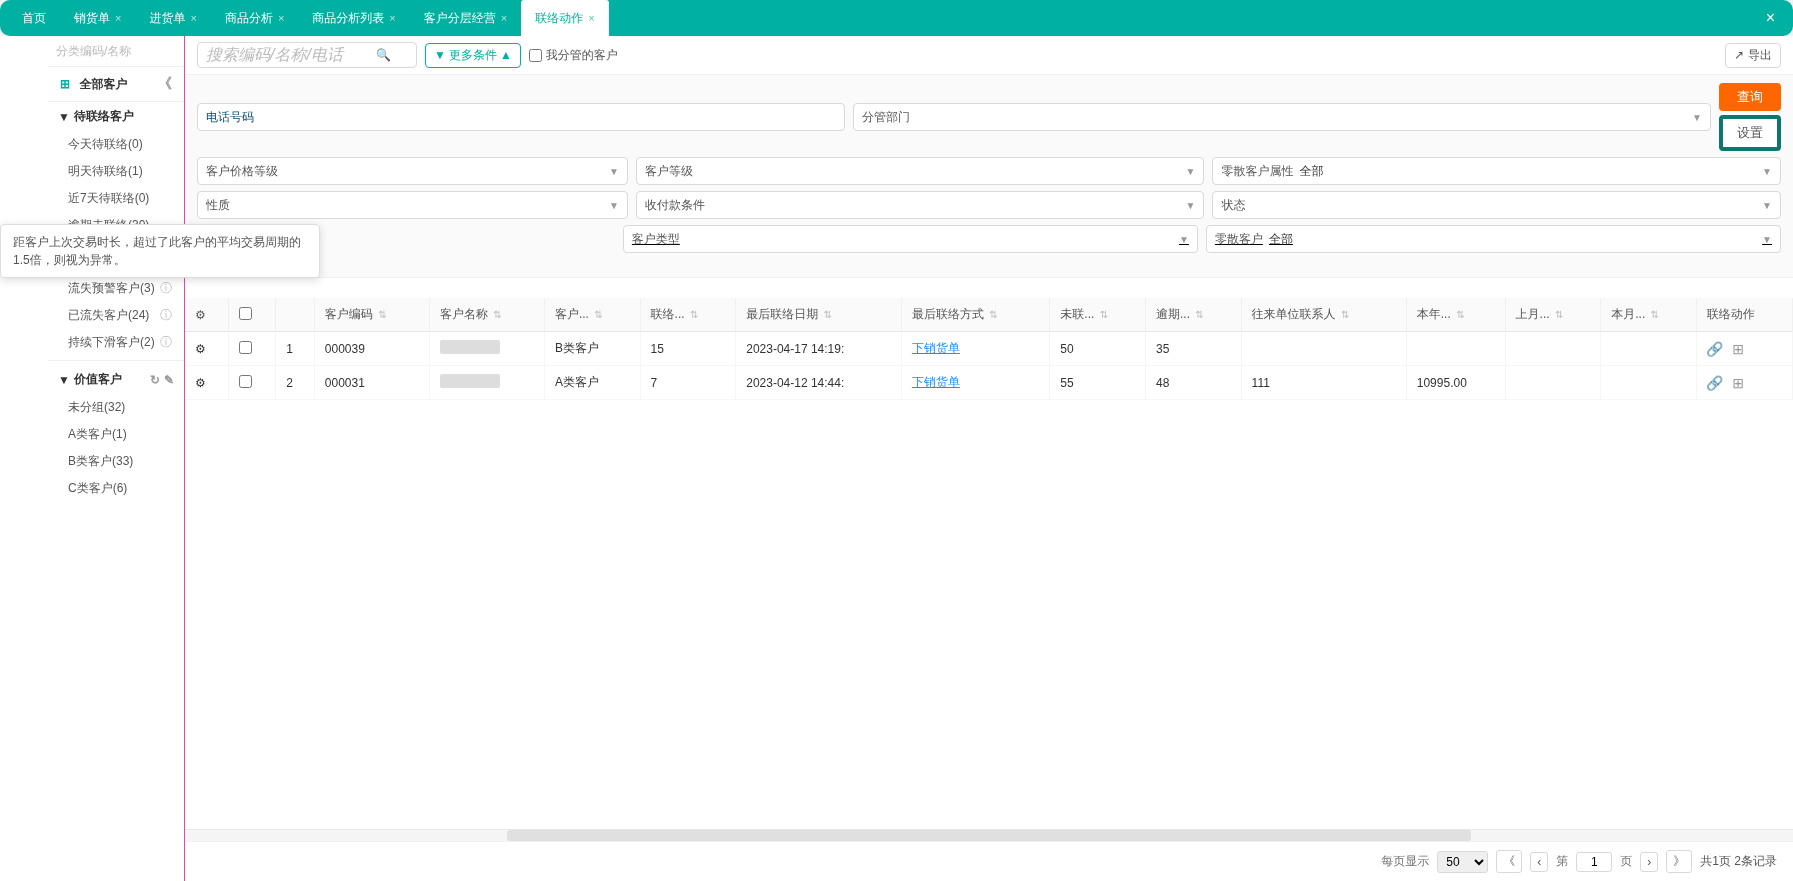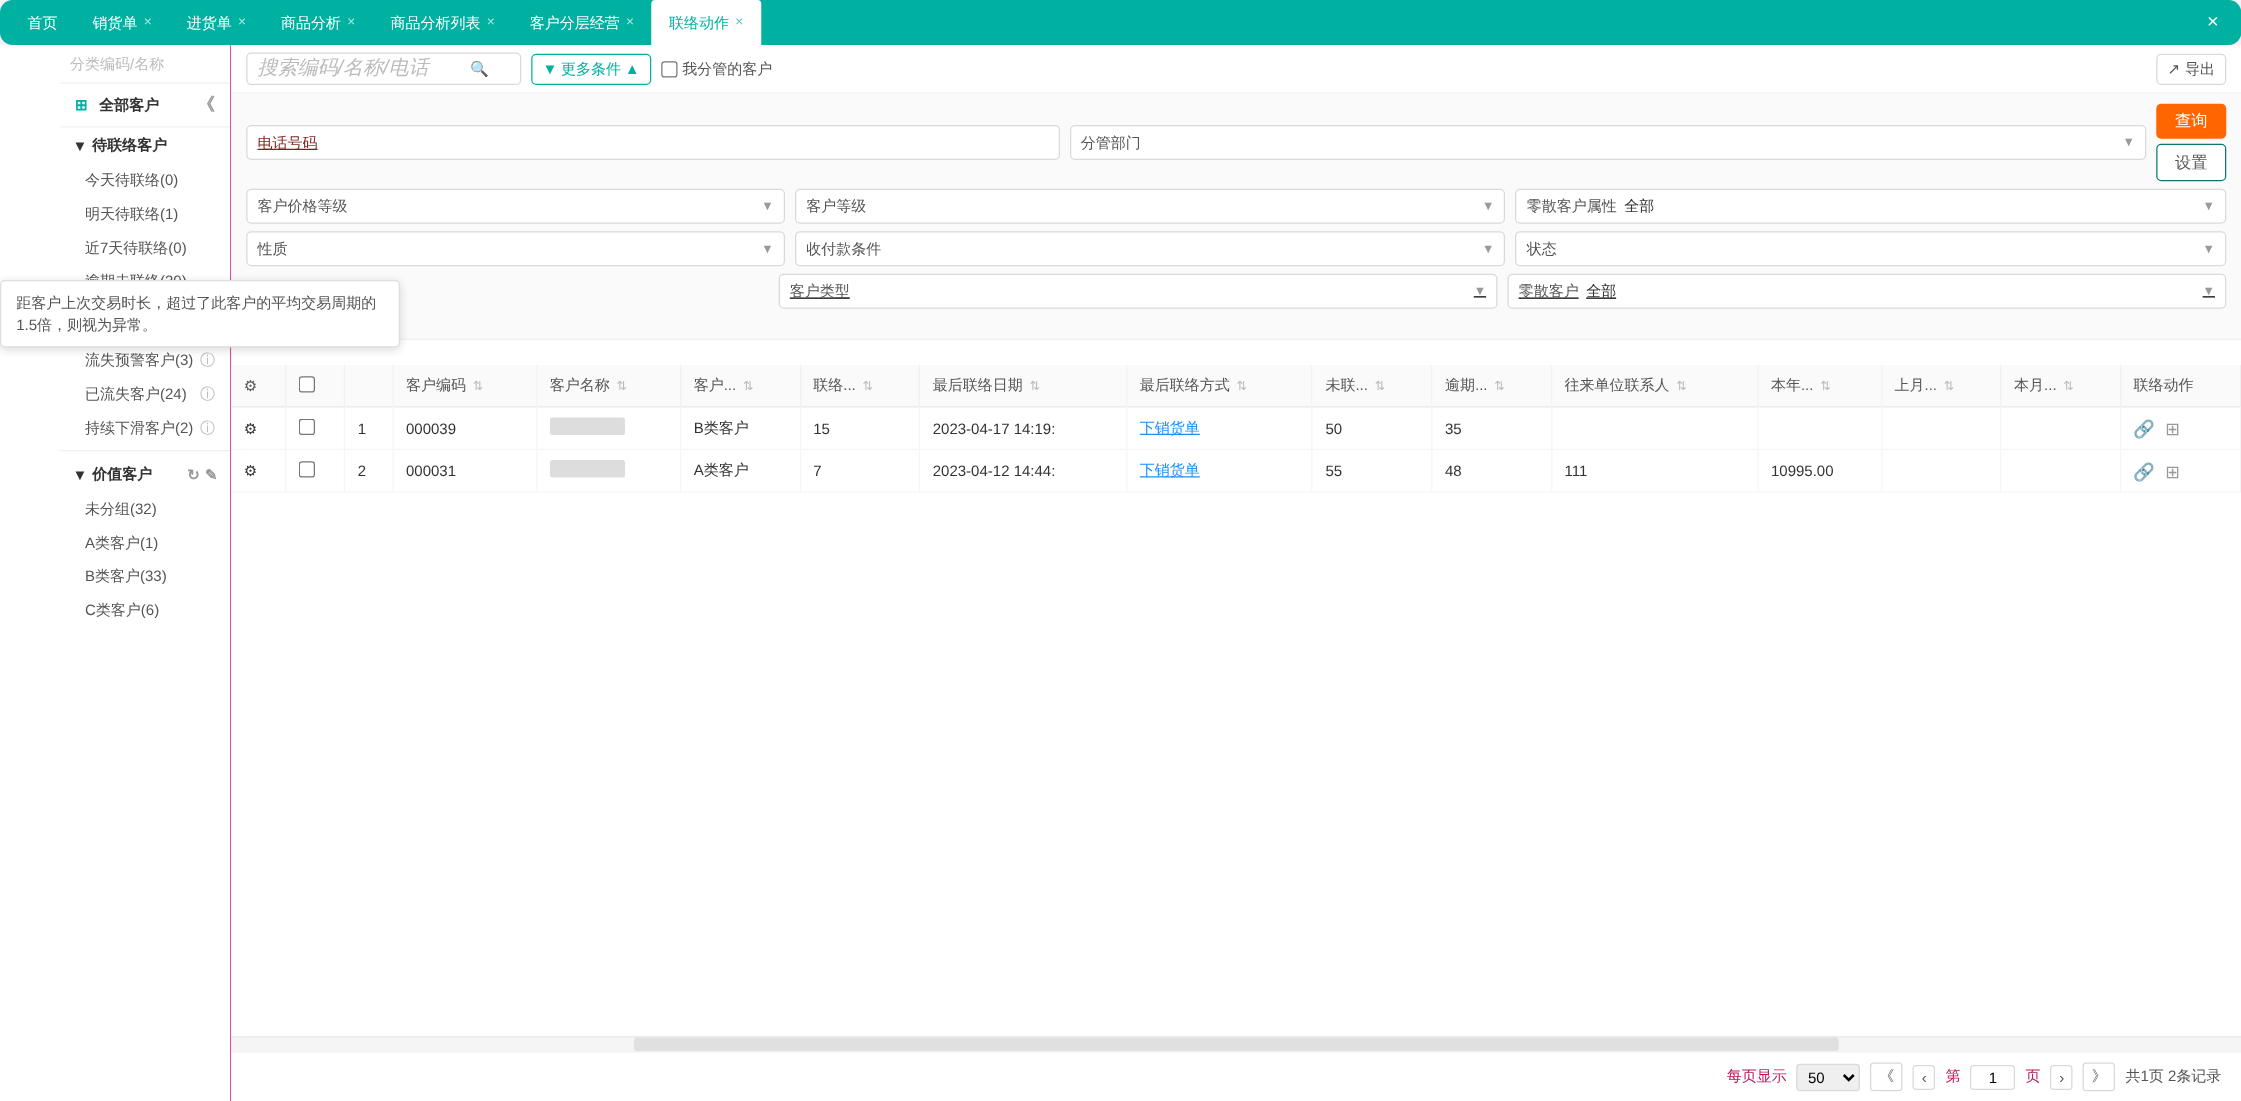--- a/index.html
+++ b/index.html
@@ -244,21 +244,21 @@
       color: white;
       border: none;
       border-radius: 4px;
       padding: 5px 14px;
       cursor: pointer;
       font-size: 13px;
     }
     .btn-settings {
       background: white;
       color: #555;
-      border: 1px solid #0f766e;
+      border: 4px solid #0f766e;
       border-radius: 4px;
       padding: 5px 14px;
       cursor: pointer;
       font-size: 13px;
     }
 
     
     .table-container {
       flex: 1;
       overflow: auto;
@@ -309,21 +309,21 @@
     
     .pagination {
       padding: 8px 16px;
       display: flex;
       align-items: center;
       justify-content: flex-end;
       gap: 8px;
       border-top: 1px solid #f0f0f0;
       background: white;
     }
-    .pagination .label { color: #be185d; }
+    .pagination .label { color: #737373; }
     .pagination select {
       border: 1px solid #d9d9d9;
       border-radius: 3px;
       padding: 2px 4px;
       font-size: 12px;
     }
     .pagination .page-btn {
       border: 1px solid #d9d9d9;
       border-radius: 3px;
       padding: 2px 6px;
@@ -487,21 +487,21 @@
         <div class="export-btn">
           <span>↗</span>
           <span>导出</span>
         </div>
       </div>
 
       <div class="adv-filter">
 
         <div class="adv-filter-row">
           <div class="filter-cell-plain" style="flex:1.5;">
-            <span style="color:#7f1d1d;margin-right:8px;text-decoration:underline;">电话号码</span>
+            <span style="color:#0c4a6e;margin-right:8px;">电话号码</span>
           </div>
           <div class="filter-cell" style="flex:2;">
             <span class="label">分管部门</span>
             <span class="arrow">▼</span>
           </div>
           <div class="filter-action-btns">
             <button class="btn-query">查询</button>
             <button class="btn-settings">设置</button>
           </div>
         </div>

